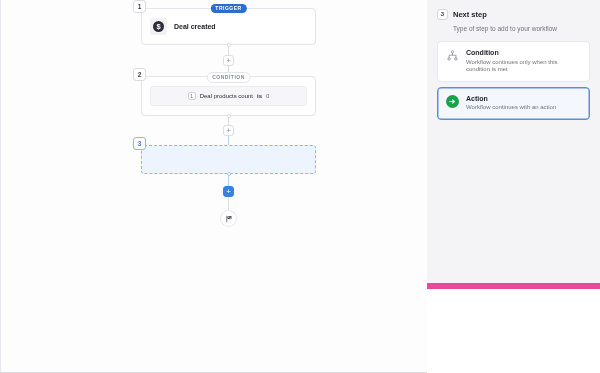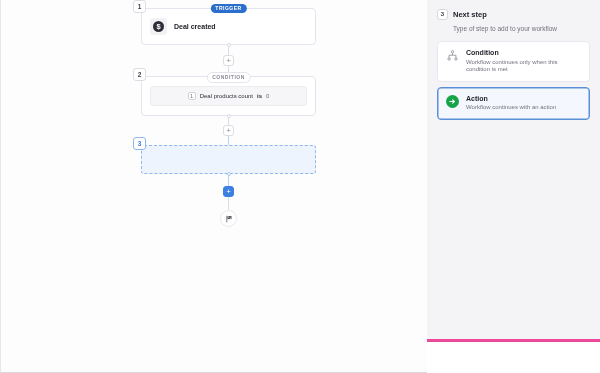--- a/index.html
+++ b/index.html
@@ -205,23 +205,23 @@
     border-radius: 50%;
     background: #ffffff;
     border: 1px solid #e8e8ee;
     display: flex;
     align-items: center;
     justify-content: center;
   }
 
   
   .panel {
-    width: 173px; height: 342px;
+    width: 173px; height: 289px;
     background: #f4f4f6;
-    border-bottom: 3px solid #ec4899;
+    border-bottom: 6px solid #ec4899;
     padding: 9px 10px 0 10px;
   }
   .panel-head {
     display: flex;
     align-items: center;
     gap: 5px;
   }
   .panel-step-num {
     width: 11px; height: 11px;
     border: 1px solid #d6d6de;

